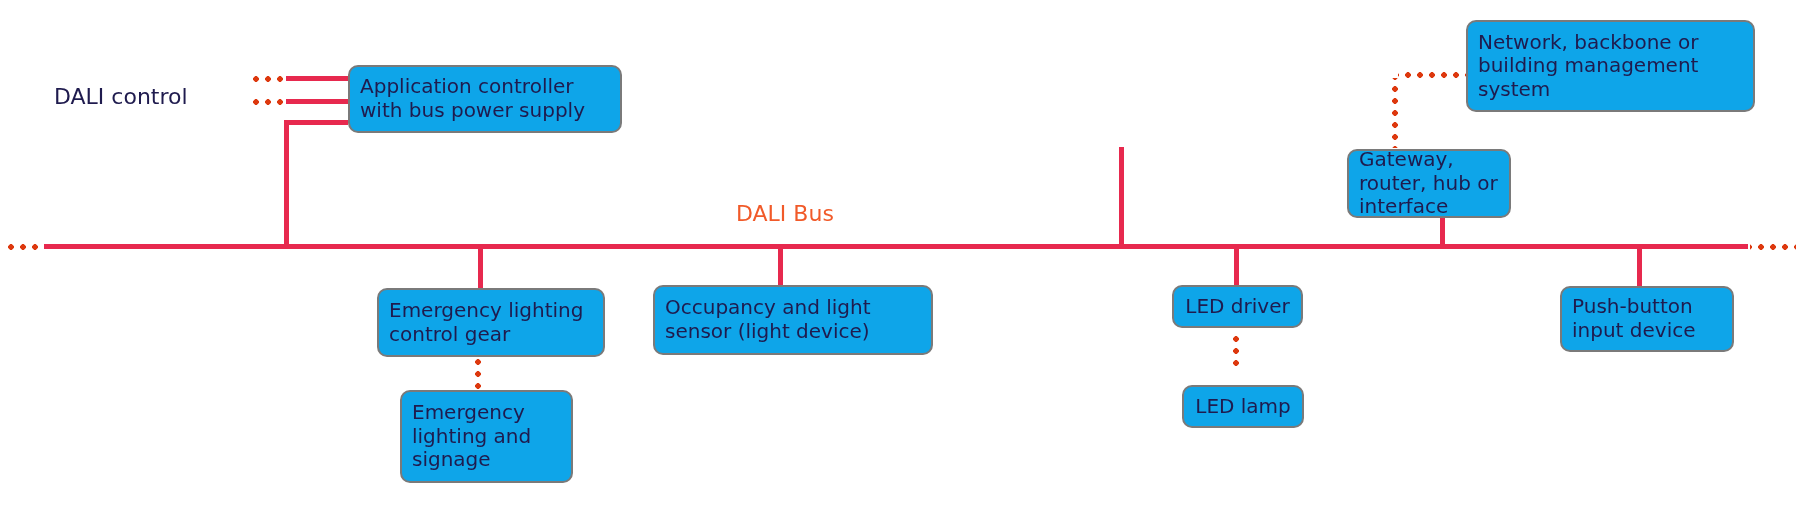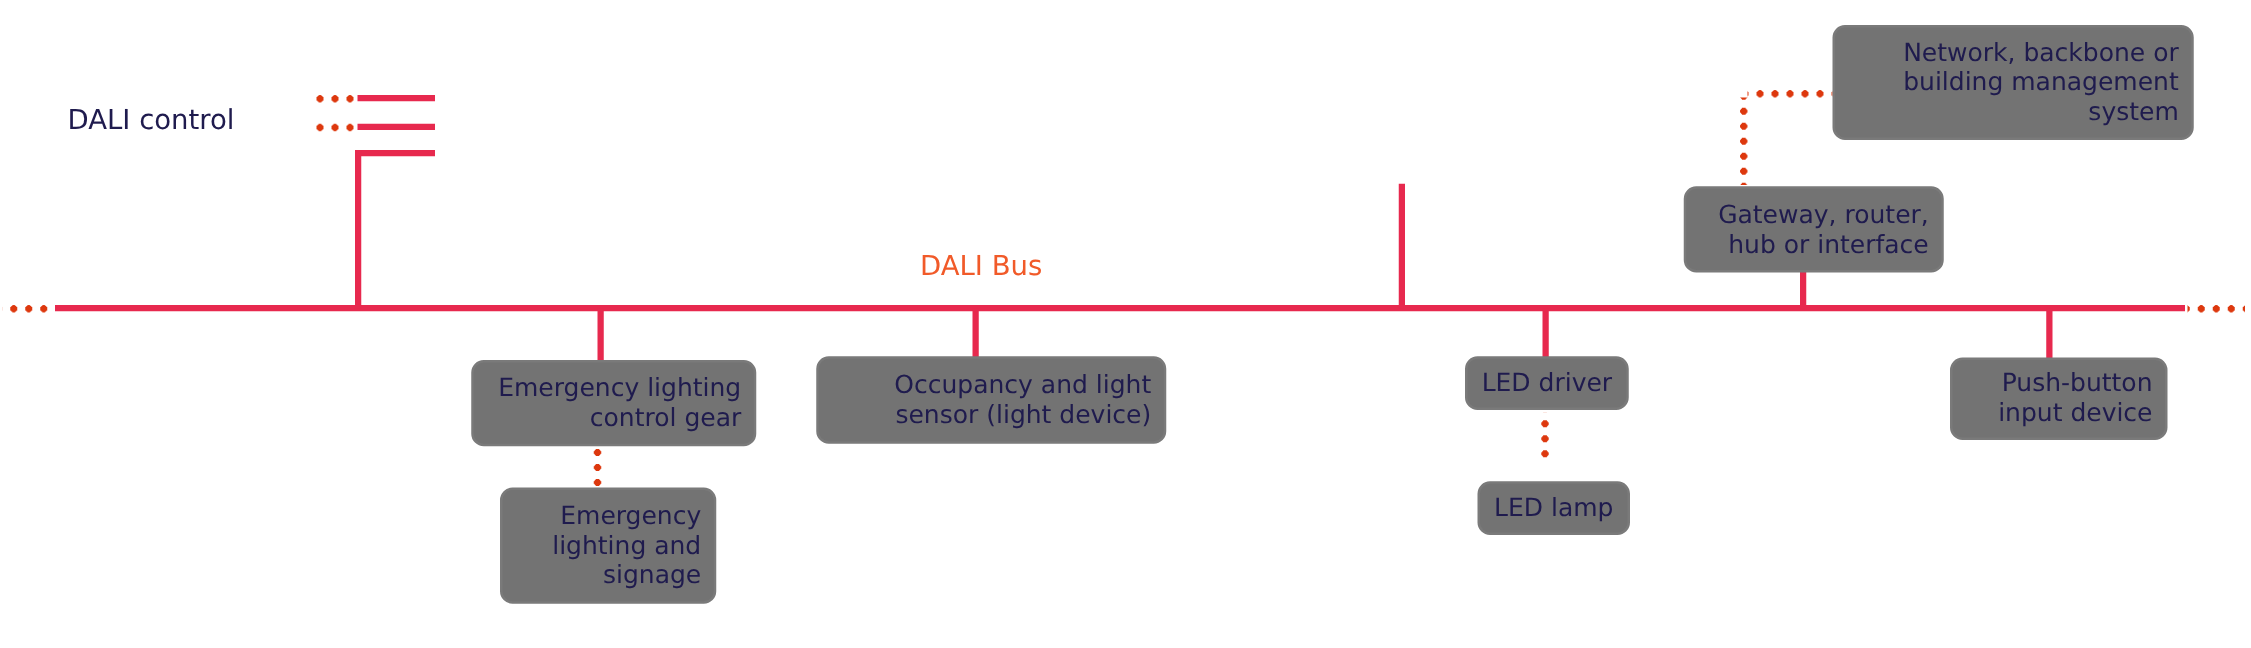--- a/index.html
+++ b/index.html
@@ -6,25 +6,25 @@
   .canvas{
     position:relative;
     width:1801px;height:518px;
     background:#ffffff;
     font-family:"DejaVu Sans","Liberation Sans",sans-serif;
     overflow:hidden;
   }
   .node{
     position:absolute;
     box-sizing:border-box;
-    background:#737373;
+    background:#0ea5e9;
     border:2px solid #7a7a7a;
     border-radius:10px;
     display:flex;align-items:center;justify-content:center;
-    text-align:right;
+    text-align:left;
     color:#1f1b4e;
     font-size:20px;
     line-height:1.18;
     padding:0 10px;
   }
   .node.dashed{
     border:2px dashed #8a8a8a;
   }
   .hline,.vline{position:absolute;background:#e7294e;}
   .hline{height:5px;}
@@ -67,25 +67,26 @@
   <div class="vline" style="left:478px;top:247px;height:43px;"></div>
   <div class="vline" style="left:778px;top:247px;height:40px;"></div>
   <div class="vline" style="left:1234px;top:247px;height:40px;"></div>
   <div class="vline" style="left:1637px;top:247px;height:41px;"></div>
 
   <div class="dots-v" style="left:475px;top:358px;height:32px;"></div>
   <div class="dots-v" style="left:1233px;top:330px;height:42px;"></div>
   <div class="dots-h" style="left:1398px;top:72px;width:68px;"></div>
   <div class="dots-v" style="left:1392px;top:78px;height:70px;"></div>
 
+  <div class="node" style="left:348px;top:65px;width:274px;height:68px;">Application controller with bus power supply</div>
 
 
   <div class="node" style="left:1466px;top:20px;width:289px;height:92px;">Network, backbone or building management system</div>
 
-  <div class="node" style="left:1347px;top:149px;width:208px;height:69px;">Gateway, router, hub or interface</div>
+  <div class="node" style="left:1347px;top:149px;width:164px;height:69px;">Gateway, router, hub or interface</div>
 
   <div class="node" style="left:377px;top:288px;width:228px;height:69px;">Emergency lighting control gear</div>
 
   <div class="node" style="left:400px;top:390px;width:173px;height:93px;">Emergency lighting and signage</div>
 
   <div class="node" style="left:653px;top:285px;width:280px;height:70px;">Occupancy and light sensor (light device)</div>
 
   <div class="node" style="left:1172px;top:285px;width:131px;height:43px;">LED driver</div>
 
   <div class="node" style="left:1182px;top:385px;width:122px;height:43px;">LED lamp</div>

